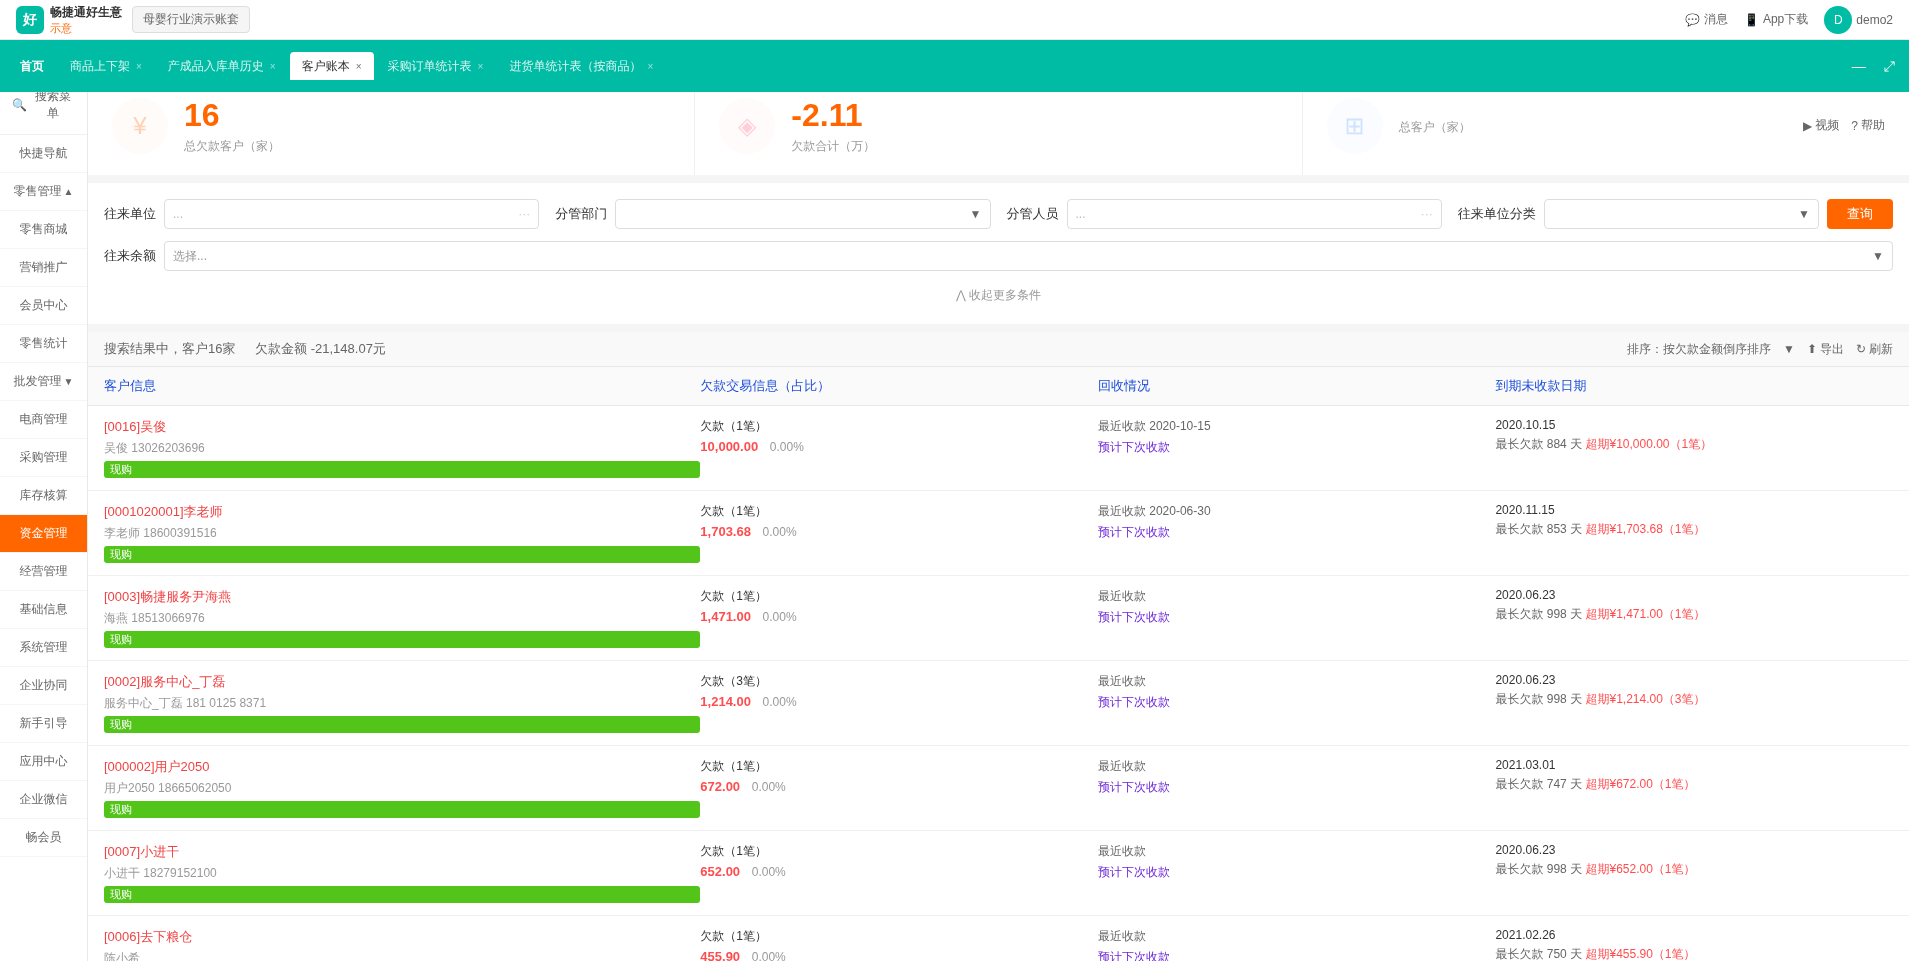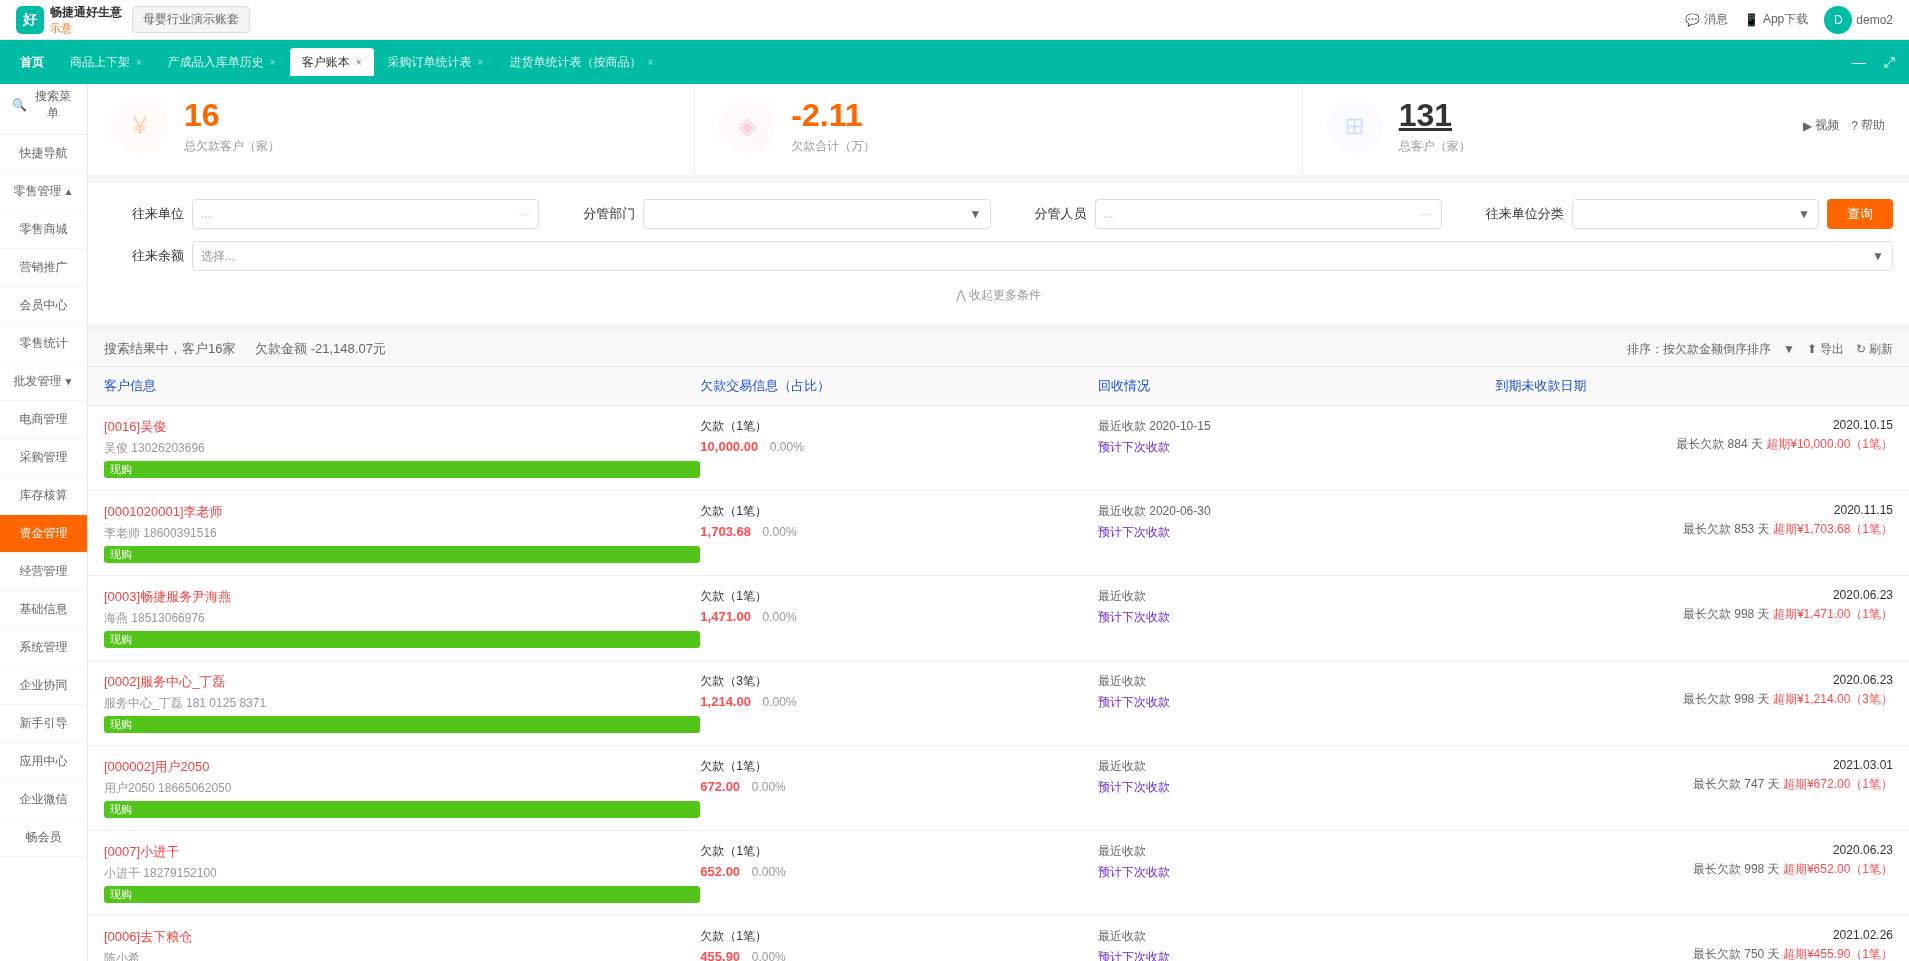--- a/index.html
+++ b/index.html
@@ -23,21 +23,21 @@
     .logo-icon { width: 28px; height: 28px; background: #00bca4; border-radius: 6px; display: flex; align-items: center; justify-content: center; color: #fff; font-size: 14px; font-weight: bold; }
     .logo-text { font-size: 12px; color: #333; font-weight: bold; }
     .logo-sub { font-size: 11px; color: #ff6600; }
     .store-selector { font-size: 12px; color: #666; background: #f5f5f5; padding: 4px 10px; border-radius: 4px; border: 1px solid #ddd; cursor: pointer; }
     .top-bar-right { display: flex; align-items: center; gap: 16px; }
     .top-bar-action { display: flex; align-items: center; gap: 4px; font-size: 12px; color: #666; cursor: pointer; }
     .avatar { width: 28px; height: 28px; border-radius: 50%; background: #00bca4; display: flex; align-items: center; justify-content: center; color: #fff; font-size: 12px; }
 
     
     .nav-tabs {
-      height: 44px;
+      height: 52px;
       background: #00bca4;
       display: flex;
       align-items: center;
       padding: 0 8px;
       position: fixed;
       top: 40px; left: 0; right: 0;
       z-index: 99;
       gap: 2px;
     }
     .nav-tab {
@@ -125,21 +125,21 @@
     .stat-actions { display: flex; gap: 12px; font-size: 12px; color: #666; }
     .stat-action { cursor: pointer; display: flex; align-items: center; gap: 3px; }
 
     
     .filter-area {
       background: #fff;
       padding: 16px;
       margin-bottom: 8px;
     }
     .filter-row { display: flex; align-items: center; gap: 16px; margin-bottom: 12px; flex-wrap: wrap; }
-    .filter-item { display: flex; align-items: center; gap: 8px; flex: 1; min-width: 200px; margin-left: 28px; }
+    .filter-item { display: flex; align-items: center; gap: 8px; flex: 1; min-width: 200px; }
     .filter-label { font-size: 13px; color: #333; white-space: nowrap; }
     .filter-input {
       flex: 1;
       height: 30px;
       border: 1px solid #ddd;
       border-radius: 4px;
       padding: 0 8px;
       font-size: 12px;
       color: #666;
       background: #fff;
@@ -219,21 +219,21 @@
     .customer-name { color: #ef4444; font-size: 13px; cursor: pointer; }
     .customer-phone { color: #999; font-size: 12px; }
     .customer-tag { display: inline-block; background: #52c41a; color: #fff; font-size: 11px; padding: 1px 6px; border-radius: 3px; }
     .debt-info { display: flex; flex-direction: column; gap: 4px; }
     .debt-count { color: #333; font-size: 12px; }
     .debt-amount { color: #ff4d4f; font-size: 13px; font-weight: bold; }
     .debt-percent { color: #999; font-size: 12px; margin-left: 8px; }
     .payback-info { display: flex; flex-direction: column; gap: 4px; font-size: 12px; }
     .payback-label { color: #666; }
     .payback-next { color: #6d28d9; }
-    .overdue-info { display: flex; flex-direction: column; gap: 4px; font-size: 12px; text-align: right; }
+    .overdue-info { display: flex; flex-direction: column; gap: 4px; font-size: 12px; }
     .overdue-date { color: #333; }
     .overdue-days { color: #666; }
     .overdue-link { color: #ff4d4f; }
   </style>
 </head>
 <body>
 
 <div class="top-bar">
   <div class="top-bar-left">
     <div class="logo-area">
@@ -370,21 +370,20 @@
     <div class="stat-card">
       <div class="stat-icon pink">◈</div>
       <div class="stat-info">
         <div class="stat-value negative">-2.11</div>
         <div class="stat-label">欠款合计（万）</div>
       </div>
     </div>
     <div class="stat-card">
       <div class="stat-icon blue">⊞</div>
       <div class="stat-info">
-        <div class="stat-value dark">131</div>
         <div class="stat-label">总客户（家）</div>
       </div>
       <div class="stat-actions">
         <span class="stat-action">
           <span>▶</span>
           <span>视频</span>
         </span>
         <span class="stat-action">
           <span>?</span>
           <span>帮助</span>

